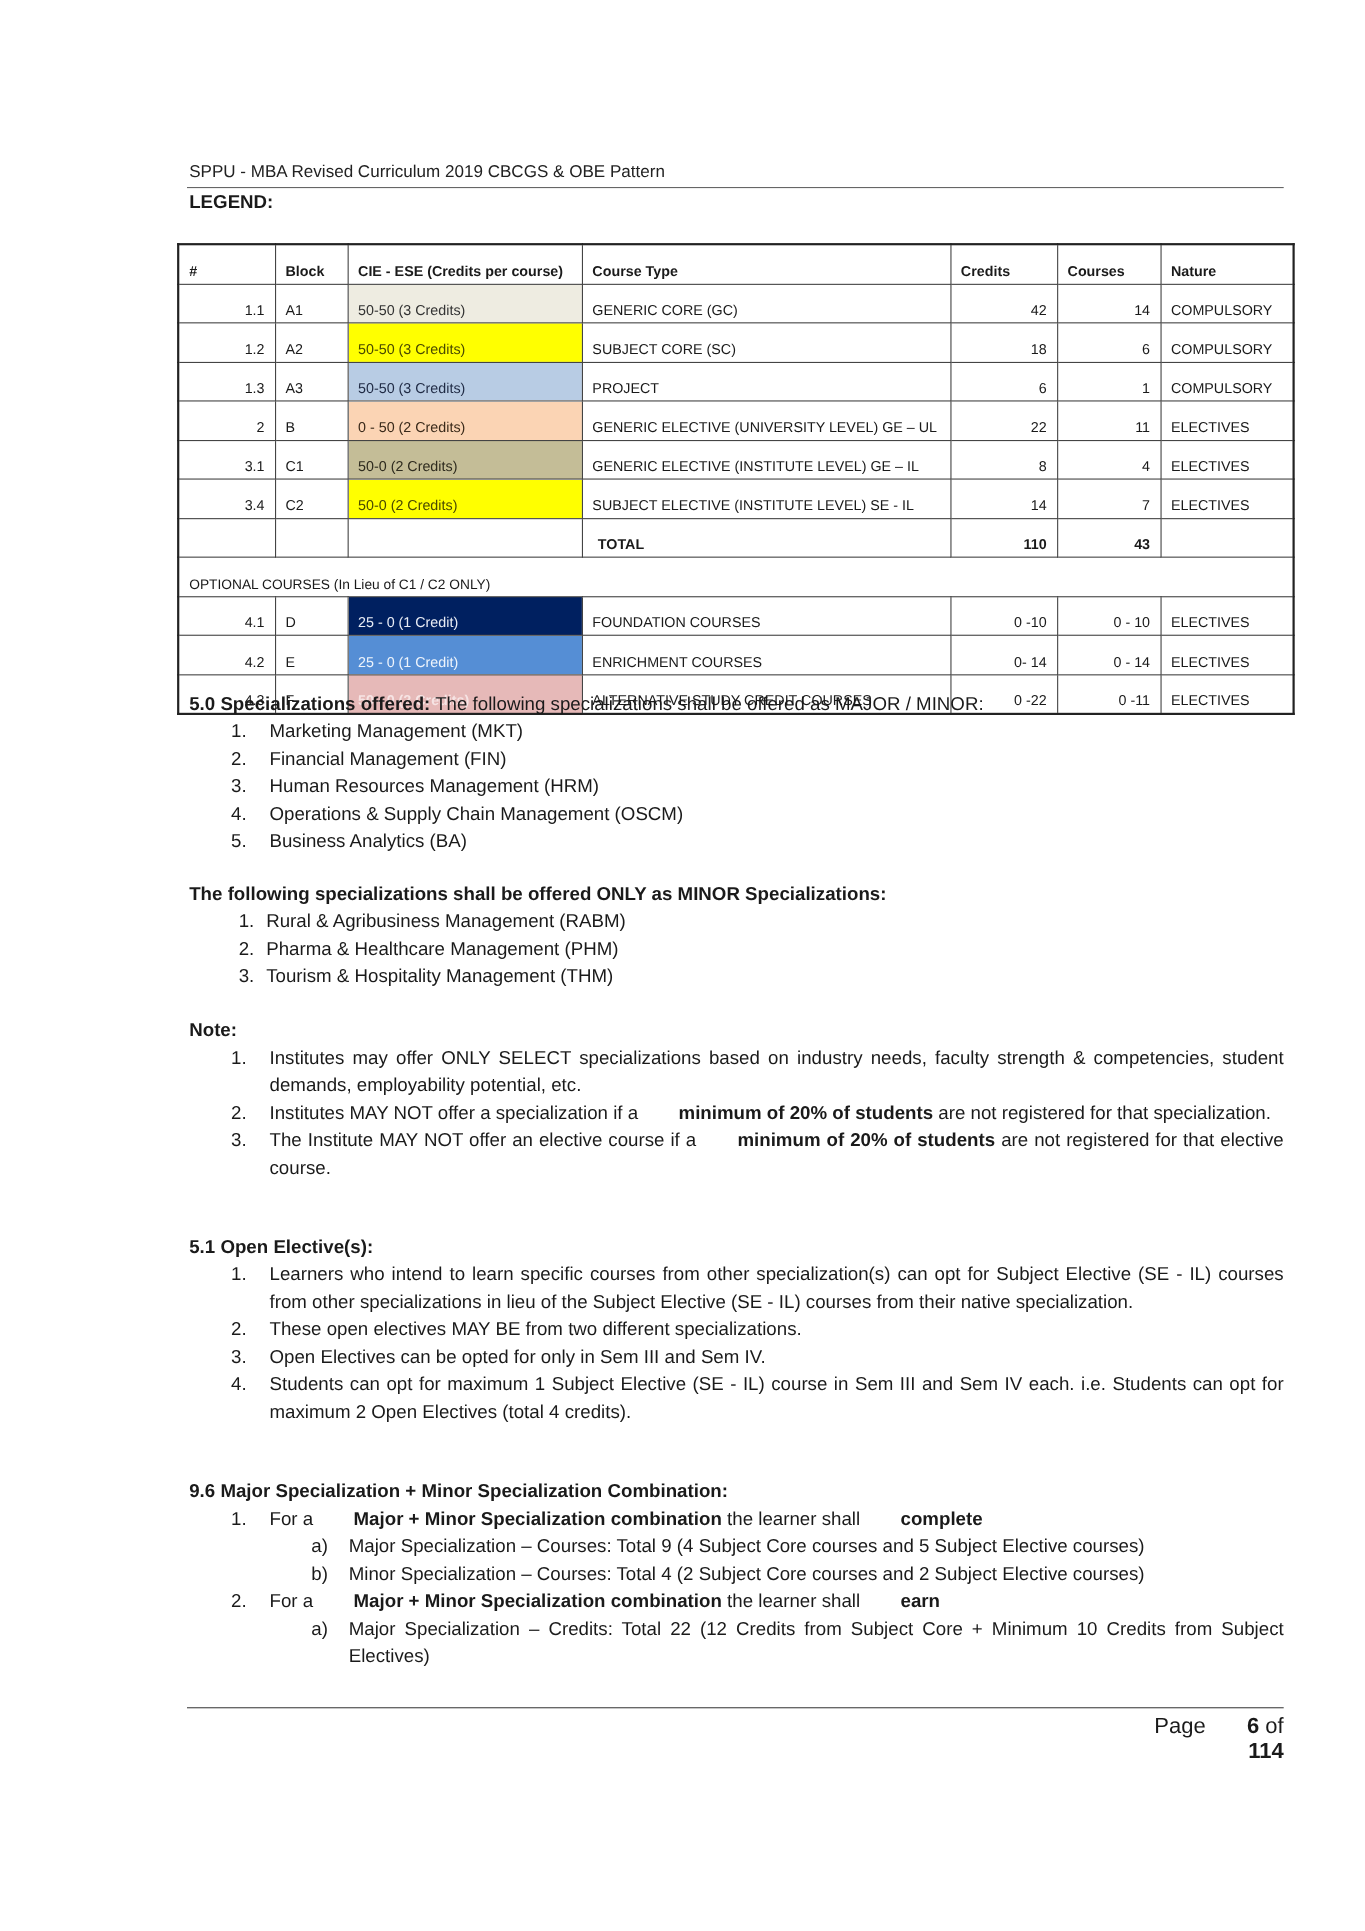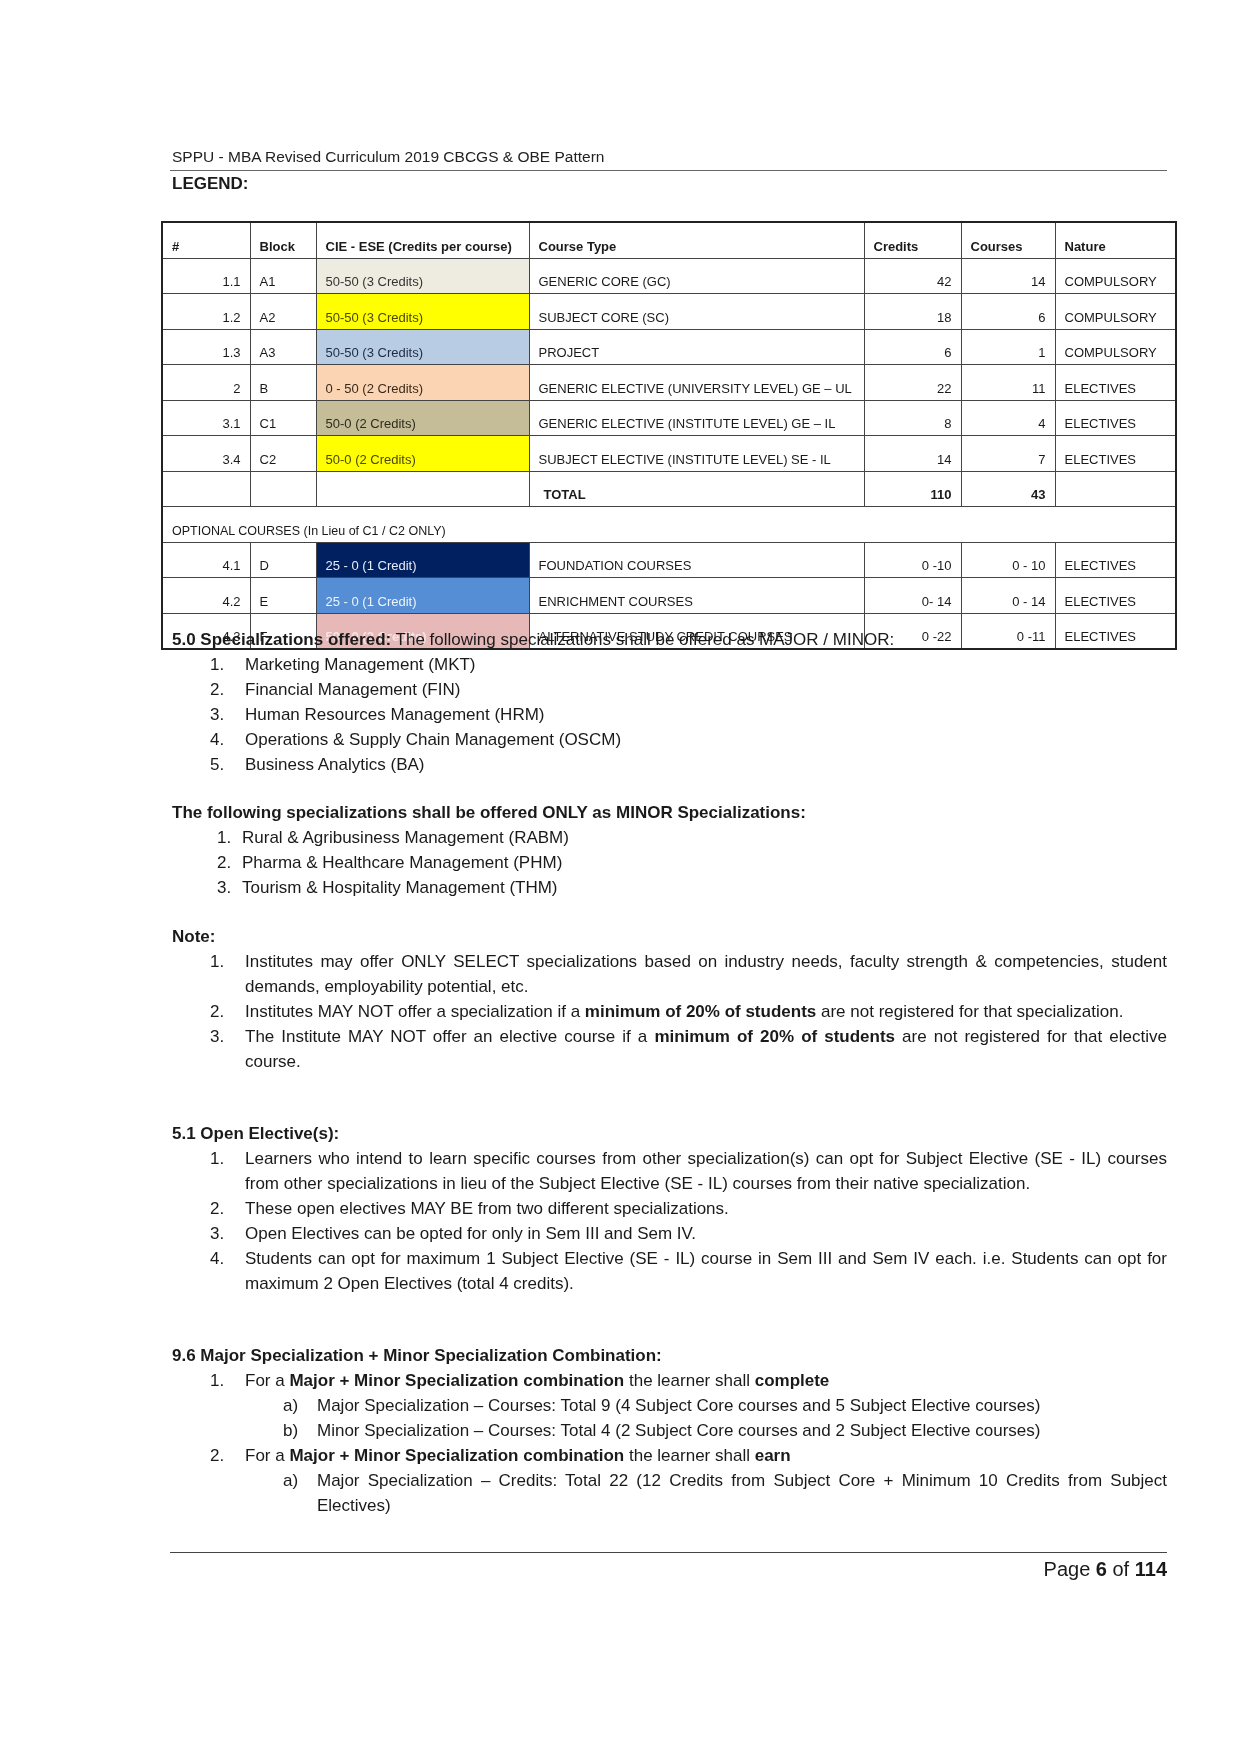--- a/index.html
+++ b/index.html
@@ -20,21 +20,21 @@
   td.opt-heading { text-align: right; font-weight: bold; font-size: 12.5px; }
 
   .section { position: absolute; left: 172px; width: 995px; font-size: 17px; line-height: 25px; }
   .sec-head { font-weight: bold; }
   .li { position: relative; padding-left: 73px; text-align: justify; }
   .li .marker { position: absolute; left: 38px; top: 0; }
   .li.tight { padding-left: 70px; }
   .li.tight .marker { left: 45px; }
   .sub { position: relative; padding-left: 145px; text-align: justify; }
   .sub .marker { position: absolute; left: 111px; top: 0; }
-  b { font-weight: bold; }
+  b { font-weight: bold; margin-left: 32px; }
 
   .footer-rule { left: 170px; top: 1552px; width: 997px; height: 0; border-top: 1.5px solid #444; }
   .page-num { left: 1000px; top: 1558px; width: 167px; text-align: right; font-size: 20px; }
 </style>
 </head>
 <body>
 
 <div class="abs running-header">SPPU - MBA Revised Curriculum 2019 CBCGS &amp; OBE Pattern</div>
 <div class="abs header-rule"></div>
 <div class="abs legend-title">LEGEND:</div>

